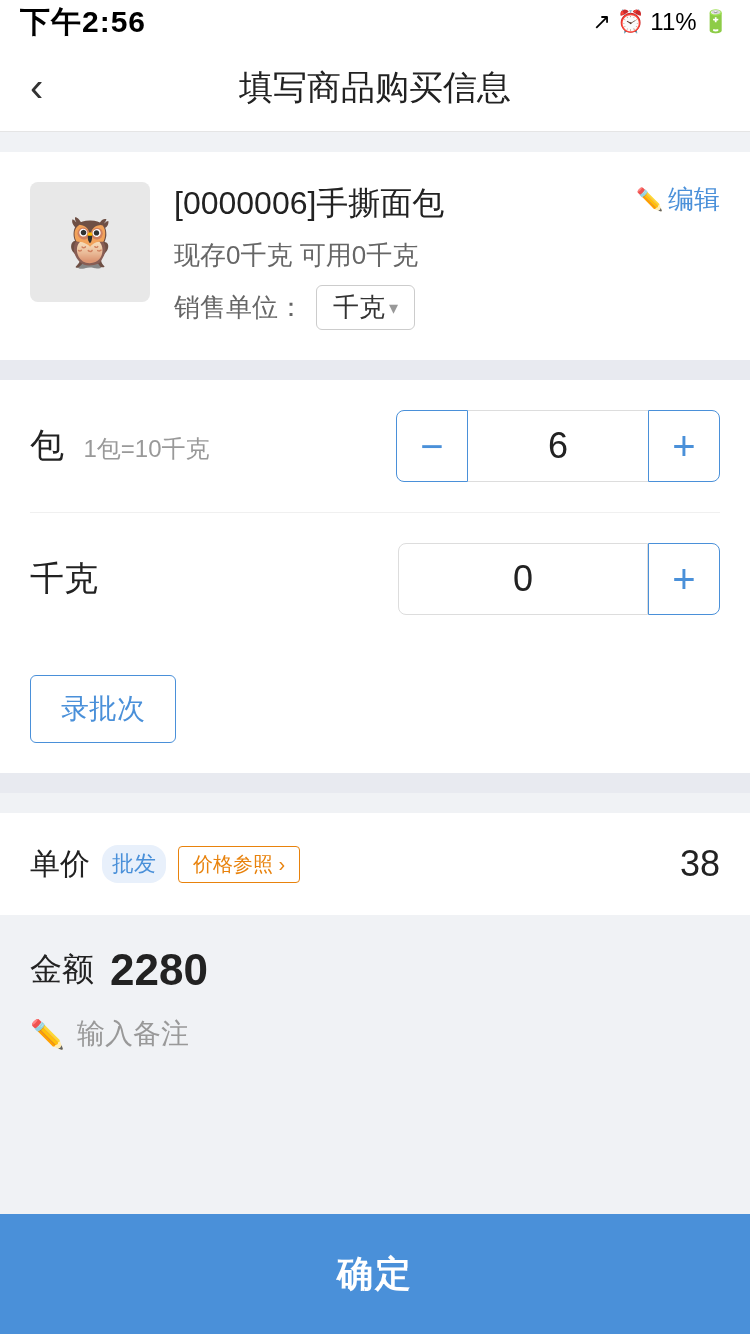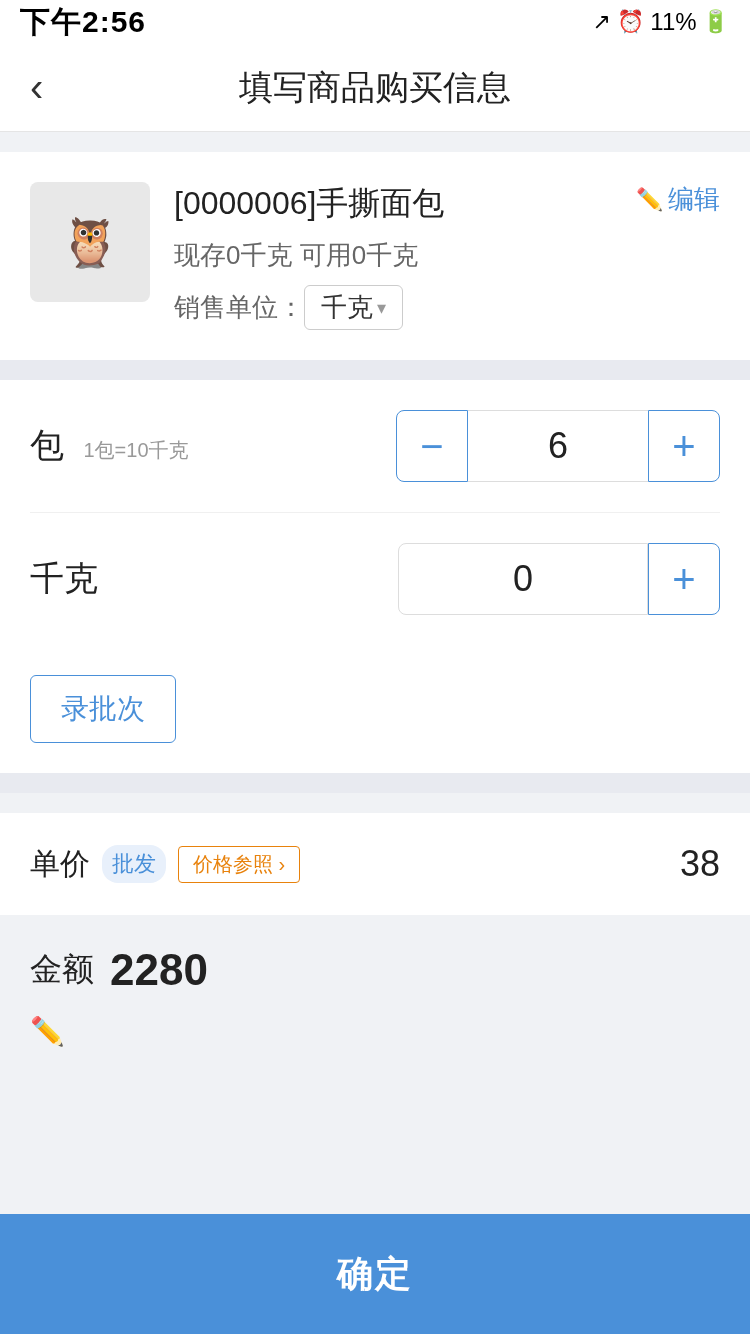--- a/index.html
+++ b/index.html
@@ -110,20 +110,21 @@
     .product-stock {
       font-size: 26px;
       color: #666;
       margin-bottom: 12px;
     }
     .product-unit-row {
       display: flex;
       align-items: center;
       font-size: 26px;
       color: #666;
+      gap: 12px;
     }
     .unit-dropdown {
       border: 1px solid #ccc;
       border-radius: 6px;
       padding: 4px 16px;
       font-size: 26px;
       color: #333;
       display: flex;
       align-items: center;
       gap: 4px;
@@ -160,21 +161,21 @@
     }
     .input-row:last-child {
       border-bottom: none;
     }
     .input-label {
       font-size: 34px;
       color: #222;
       flex: 1;
     }
     .input-sub {
-      font-size: 20px;
+      font-size: 24px;
       color: #999;
       margin-left: 10px;
     }
     .input-controls {
       display: flex;
       align-items: center;
       gap: 0;
     }
     .ctrl-btn {
       width: 72px;
@@ -422,16 +423,17 @@
   <span class="price-value">38</span>
 </div>
 
 <div class="amount-section">
   <div class="amount-row">
     <span class="amount-label">金额</span>
     <span class="amount-value">2280</span>
   </div>
   <div class="remark-row">
     <span class="pencil-icon">✏️</span>
+    <span class="remark-text">输入备注</span>
   </div>
 </div>
 
 <div class="confirm-btn">确定</div>
 
 </body></html>

